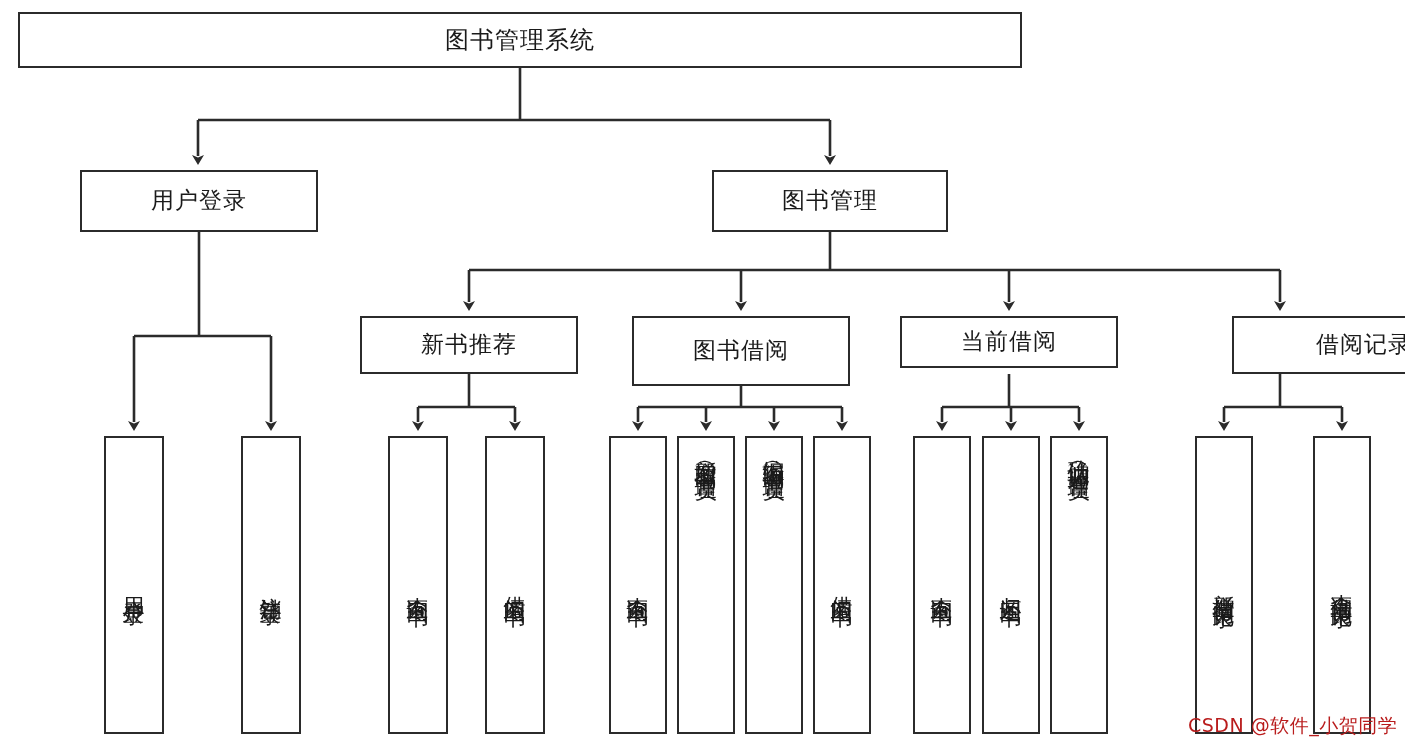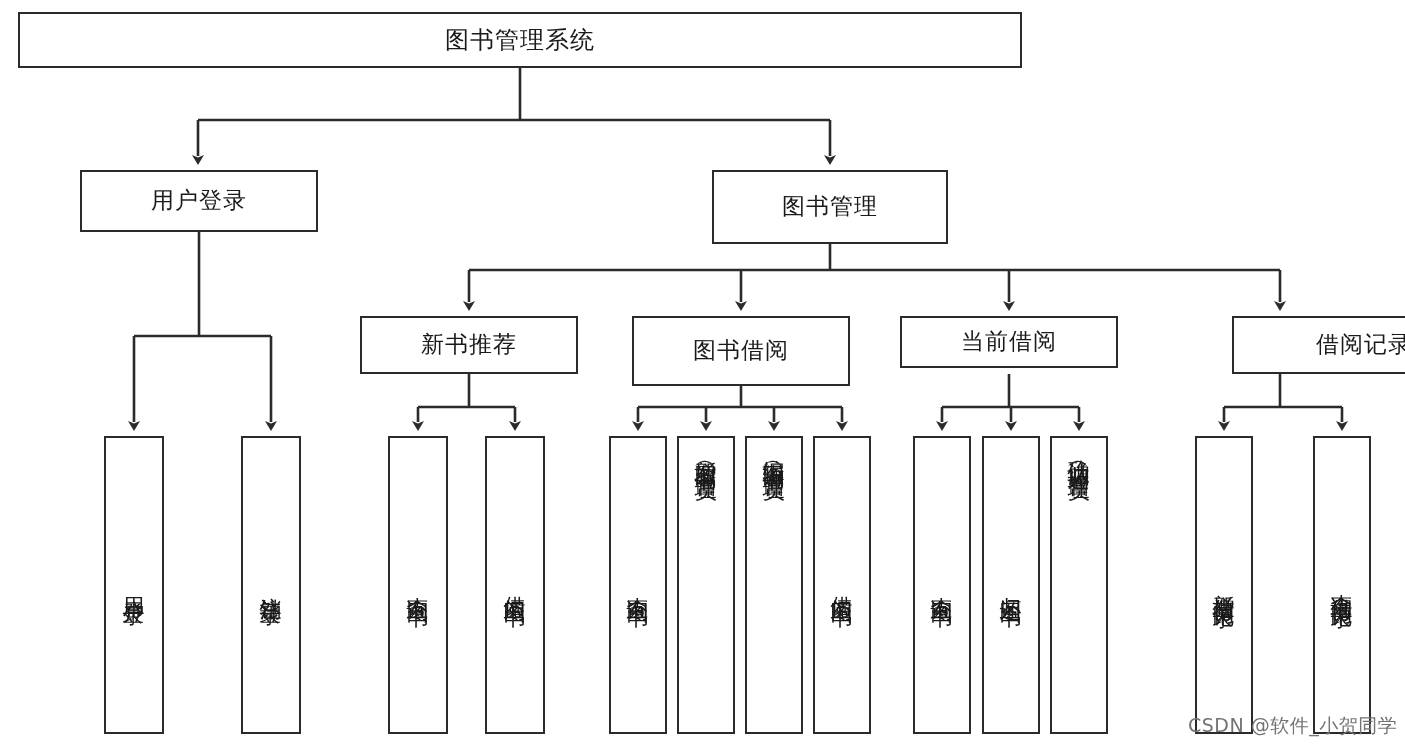--- a/index.html
+++ b/index.html
@@ -70,21 +70,21 @@
   }
   .leaf-inner.top {
     align-items: flex-start;
     padding-top: 4px;
   }
   .watermark {
     position: absolute;
     left: 1188px;
     top: 713px;
     font-size: 19px;
-    color: #737373;
+    color: #b91c1c;
     white-space: nowrap;
     letter-spacing: 0.5px;
     font-family: "DejaVu Sans", "Liberation Sans", sans-serif;
   }
 </style>
 </head>
 <body>
 
 <div id="diagram-root">
 
@@ -138,21 +138,21 @@
     </g>
   </svg>
 
   <div class="node horiz root" style="left:18px; top:12px; width:1004px; height:56px;">
     <span>图书管理系统</span>
   </div>
 
   <div class="node horiz" style="left:80px; top:170px; width:238px; height:62px;">
     <span>用户登录</span>
   </div>
-  <div class="node horiz" style="left:712px; top:170px; width:236px; height:74px;">
+  <div class="node horiz" style="left:712px; top:170px; width:236px; height:62px;">
     <span>图书管理</span>
   </div>
 
   <div class="node horiz" style="left:360px; top:316px; width:218px; height:58px;">
     <span>新书推荐</span>
   </div>
   <div class="node horiz" style="left:632px; top:316px; width:218px; height:70px;">
     <span>图书借阅</span>
   </div>
   <div class="node horiz" style="left:900px; top:316px; width:218px; height:52px;">

